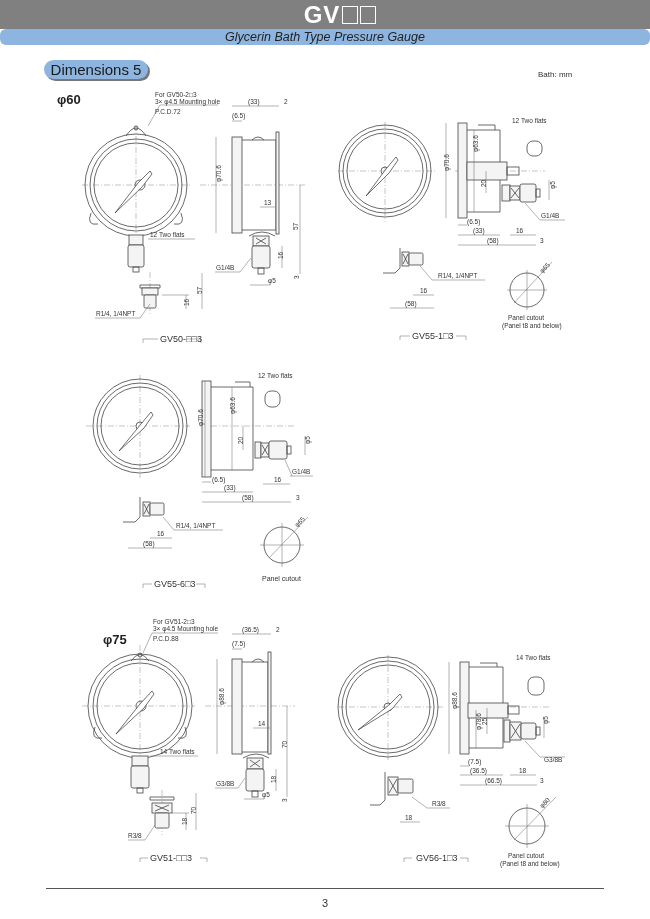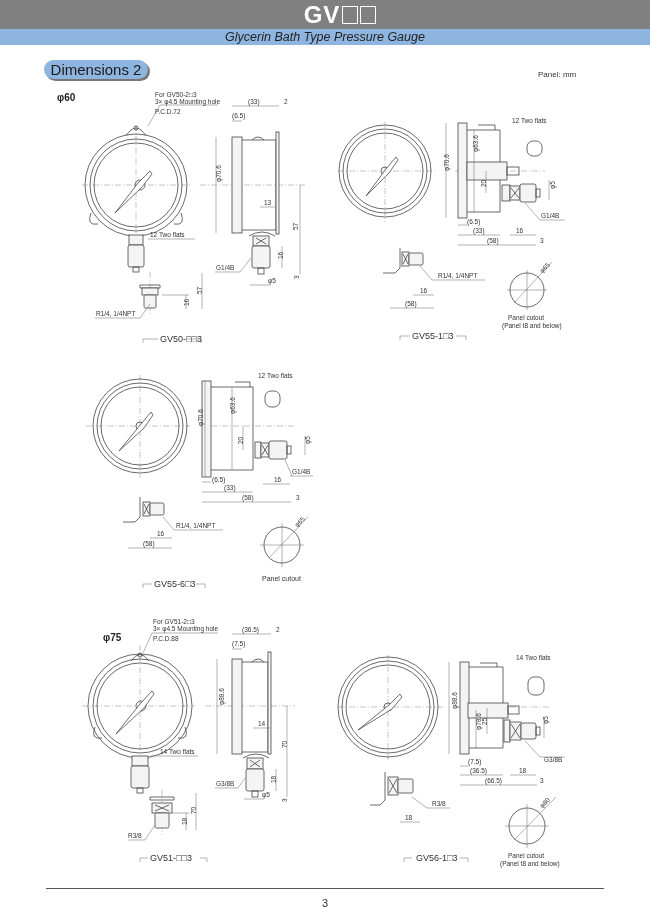--- a/index.html
+++ b/index.html
@@ -1,36 +1,36 @@
 <!DOCTYPE html>
 <html><head>
 <meta charset="utf-8">
 <style>
   html,body{margin:0;padding:0;background:#fff;}
   body{width:650px;height:919px;position:relative;overflow:hidden;font-family:"Liberation Sans","DejaVu Sans",sans-serif;color:#222;}
   .hdr-top{position:absolute;left:0;top:0;width:650px;height:29px;background:#808080;}
   .hdr-title{position:absolute;left:15px;top:0;width:650px;height:29px;text-align:center;color:#fff;font-weight:bold;font-size:24px;line-height:30px;letter-spacing:1px;}
   .hdr-title .bx{display:inline-block;width:14px;height:16px;border:1.5px solid #fff;margin-left:2px;vertical-align:-1px;}
-  .hdr-sub{position:absolute;left:0;top:29px;width:650px;height:16px;background:#8eb5e0;text-align:center;font-style:italic;font-size:12.5px;line-height:16px;color:#222;}
+  .hdr-sub{position:absolute;left:0;top:29px;width:650px;height:16px;background:#8eb5e0;text-align:center;font-style:italic;font-size:12.5px;line-height:16px;color:#222;border-radius:6px;}
   .sec-pill{position:absolute;left:44px;top:60px;width:104px;height:19px;border-radius:10px;background:#8eb5e0;box-shadow:2px 2px 0 #777;font-size:15px;line-height:19px;text-align:center;color:#1a1a1a;}
   .unit{position:absolute;left:538px;top:70px;font-size:8px;color:#333;}
-  .phi-lbl{position:absolute;font-size:10px;font-weight:bold;color:#222;}
+  .phi-lbl{position:absolute;font-size:13px;font-weight:bold;color:#222;}
   svg.draw{position:absolute;left:0;top:0;}
   .foot-line{position:absolute;left:46px;top:888px;width:558px;height:1px;background:#555;}
   .page-num{position:absolute;left:0;top:897px;width:650px;text-align:center;font-size:11px;color:#333;}
 </style>
 </head>
 <body>
 
 <div class="hdr-top"></div>
 <div class="hdr-title"><span>GV</span><span class="bx"></span><span class="bx"></span></div>
 <div class="hdr-sub">Glycerin Bath Type Pressure Gauge</div>
 
-<div class="sec-pill">Dimensions 2</div>
-<div class="unit">Panel: mm</div>
+<div class="sec-pill">Dimensions 5</div>
+<div class="unit">Bath: mm</div>
 
 <div class="phi-lbl" style="left:57px;top:92px;">φ60</div>
 <div class="phi-lbl" style="left:57px;top:632px;margin-left:46px;">φ75</div>
 
 <svg class="draw" width="650" height="919" viewBox="0 0 650 919">
   <defs>
     <style>
       .ln{stroke:#444;stroke-width:0.8;fill:none;}
       .thin{stroke:#666;stroke-width:0.5;fill:none;}
       .ctr{stroke:#888;stroke-width:0.5;fill:none;stroke-dasharray:6 2 1 2;}

